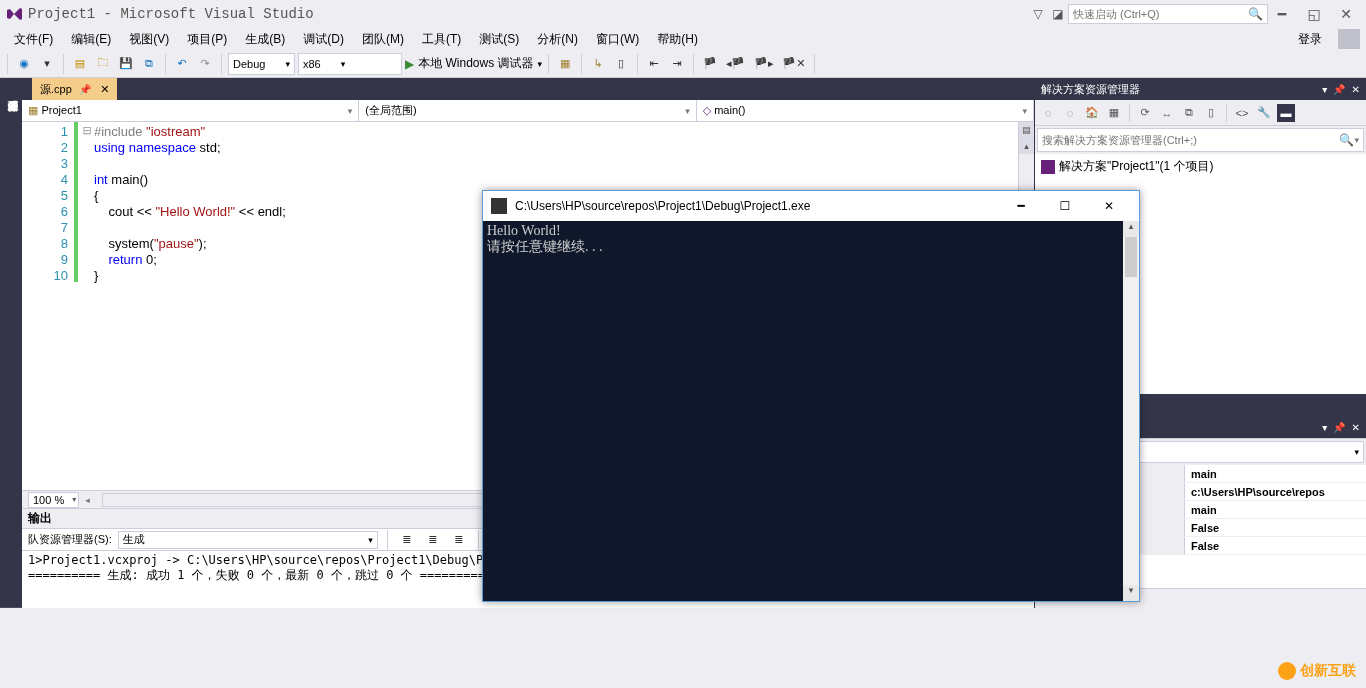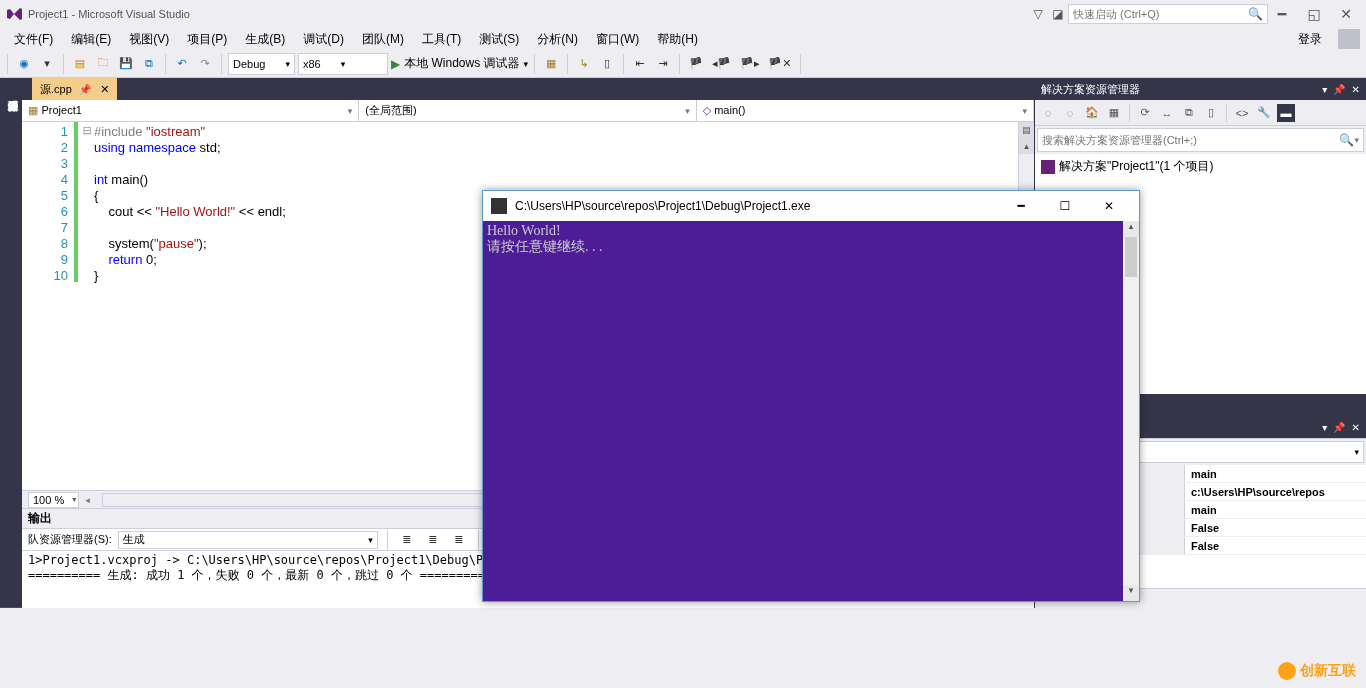--- a/index.html
+++ b/index.html
@@ -1,21 +1,21 @@
 <!DOCTYPE html>
 <html><head>
 <meta charset="utf-8">
 <style>
 * { margin: 0; padding: 0; box-sizing: border-box; font-family: "Microsoft YaHei", "Segoe UI", sans-serif; }
 body { width: 1366px; height: 688px; background: #eeeef2; font-size: 12px; overflow: hidden; position: relative; }
 
 
 .titlebar { height: 28px; background: #eeeef2; display: flex; align-items: center; padding: 0 6px; color: #555; }
 .titlebar .vs-icon { width: 16px; height: 16px; margin-right: 6px; }
-.titlebar .title { flex: 0 0 auto; font-size: 11px; }
+.titlebar .title { flex: 0 0 auto; font-size: 14px; font-family: Liberation Mono, monospace; }
 .titlebar .spacer { flex: 1; }
 .titlebar .winctl { display: flex; gap: 4px; align-items: center; }
 .titlebar .winctl span { width: 28px; text-align: center; cursor: pointer; font-size: 14px; }
 .quick-launch { display: flex; align-items: center; border: 1px solid #cccedb; background: #fff; height: 20px; width: 200px; padding: 0 4px; }
 .quick-launch input { border: none; outline: none; flex: 1; font-size: 11px; }
 .qico { width: 20px; text-align: center; color: #555; }
 
 
 .menubar { height: 22px; background: #eeeef2; display: flex; align-items: center; padding: 0 6px; gap: 2px; text-align: center; }
 .menubar .mi { padding: 2px 8px; cursor: pointer; color: #000; font-size: 12px; }
@@ -89,21 +89,21 @@
 
 .output { height: 100px; background: #fff; border-top: 1px solid #cccedb; display: flex; flex-direction: column; }
 .out-hdr { height: 20px; background: #eeeef2; display: flex; align-items: center; padding: 0 6px; font-weight: bold; font-size: 12px; justify-content: space-between; border-bottom: 1px solid #cccedb; }
 .out-hdr .pctl { display: flex; gap: 6px; font-weight: normal; font-size: 10px; }
 .out-tb { height: 22px; display: flex; align-items: center; padding: 0 6px; gap: 6px; border-bottom: 1px solid #cccedb; font-size: 11px; }
 .out-tb .lbl { }
 .out-tb .osel { border: 1px solid #cccedb; background: #fff; padding: 0 4px; height: 18px; width: 260px; display: flex; align-items: center; justify-content: space-between; }
 .out-body { flex: 1; font-family: "SimSun", Consolas, monospace; font-size: 12px; padding: 2px 6px; white-space: pre; overflow: auto; }
 
 
-.console { position: absolute; left: 482px; top: 190px; width: 658px; height: 412px; background: #4c1d95; border: 1px solid #5a9bd5; box-shadow: 0 0 8px rgba(0,0,0,0.4); display: flex; flex-direction: column; }
+.console { position: absolute; left: 482px; top: 190px; width: 658px; height: 412px; background: #0f172a; border: 1px solid #5a9bd5; box-shadow: 0 0 8px rgba(0,0,0,0.4); display: flex; flex-direction: column; }
 .console .ctitle { height: 30px; background: #fff; display: flex; align-items: center; padding: 0 8px; gap: 8px; font-size: 12px; color: #000; }
 .console .ctitle .cicon { width: 16px; height: 16px; background: #333; }
 .console .ctitle .wctl { display: flex; gap: 0; margin-left: auto; }
 .console .ctitle .wctl span { width: 44px; height: 28px; display: flex; align-items: center; justify-content: center; font-size: 12px; }
 .console .cbody { flex: 1; display: flex; }
 .console .cout { flex: 1; color: #ccc; font-family: Liberation Serif, serif; font-size: 14px; padding: 2px 4px; white-space: pre; line-height: 16px; }
 .console .cscroll { width: 16px; background: #f0f0f0; display: flex; flex-direction: column; }
 .console .cscroll .cs-btn { height: 16px; background: #e8e8e8; text-align: center; font-size: 9px; color: #555; }
 .console .cscroll .cs-track { flex: 1; background: #f0f0f0; position: relative; }
 .console .cscroll .cs-thumb { position: absolute; top: 0; left: 2px; right: 2px; height: 40px; background: #cdcdcd; }
@@ -164,21 +164,21 @@
   <span class="tb-btn" style="color:#0e70c0">💾</span>
   <span class="tb-btn" style="color:#0e70c0">⧉</span>
   <span class="tb-sep"></span>
   <span class="tb-btn" style="color:#0e70c0">↶</span>
   <span class="tb-btn" style="color:#888">↷</span>
   <span class="tb-sep"></span>
   <div class="tb-dd">
       <span>Debug</span>
       <span style="font-size:9px">▾</span>
     </div>
-  <div class="tb-dd" style="width:90px">
+  <div class="tb-dd" style="width:104px">
       <span>x86</span>
       <span style="font-size:9px">▾</span>
     </div>
   <div class="tb-debugrun">
     <span class="tb-play">▶</span>
     <span>本地 Windows 调试器</span>
     <span style="font-size:9px">▾</span>
   </div>
   <span class="tb-sep"></span>
   <span class="tb-btn" style="color:#a08030">▦</span>

